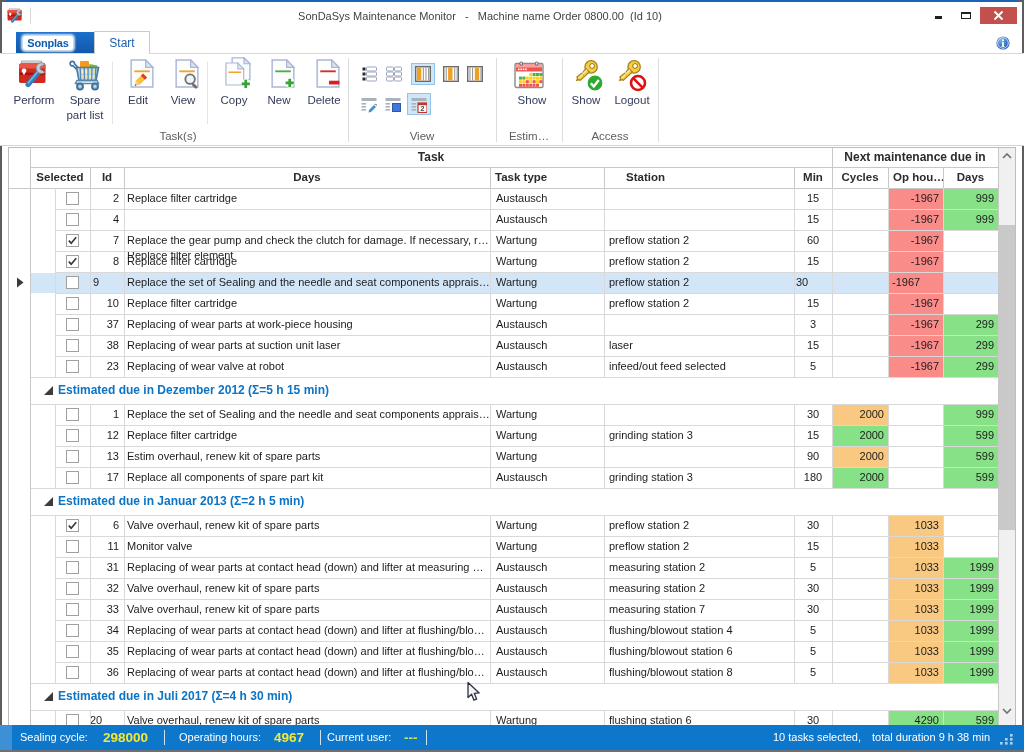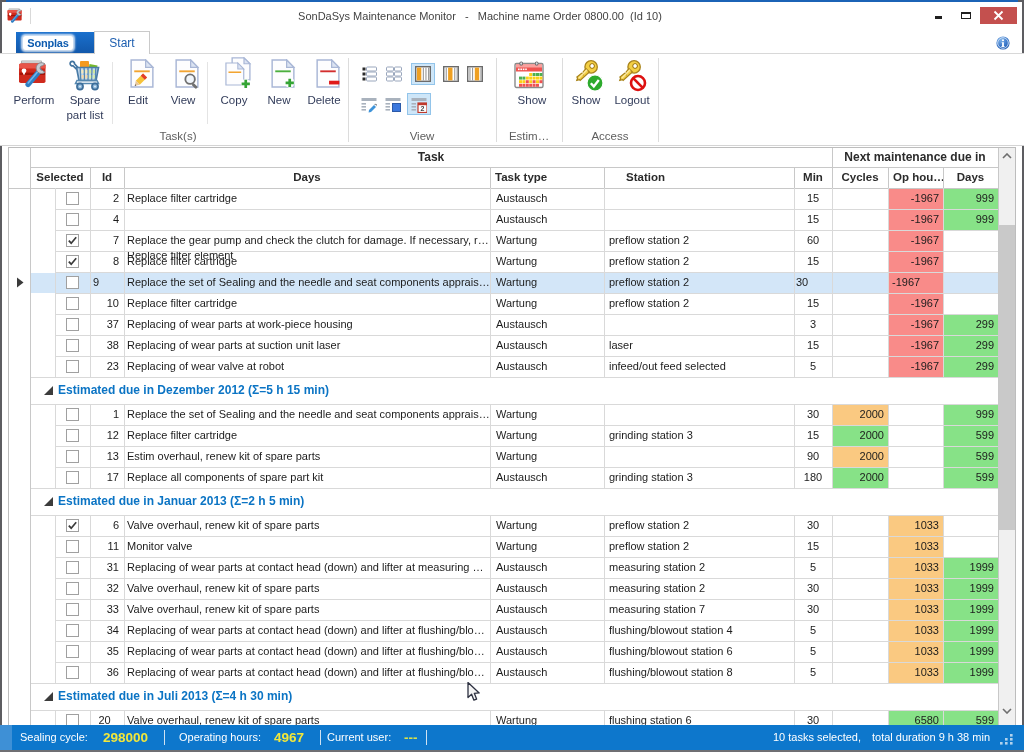--- a/index.html
+++ b/index.html
@@ -761,26 +761,26 @@
 <div class="abs" style="left:124px;top:662px;width:1px;height:21px;background:#d9d9d9;"></div>
 <div class="abs" style="left:490px;top:662px;width:1px;height:21px;background:#d9d9d9;"></div>
 <div class="abs" style="left:604px;top:662px;width:1px;height:21px;background:#d9d9d9;"></div>
 <div class="abs" style="left:794px;top:662px;width:1px;height:21px;background:#d9d9d9;"></div>
 <div class="abs" style="left:832px;top:662px;width:1px;height:21px;background:#d9d9d9;"></div>
 <div class="abs" style="left:888px;top:662px;width:1px;height:21px;background:#d9d9d9;"></div>
 <div class="abs" style="left:943px;top:662px;width:1px;height:21px;background:#d9d9d9;"></div>
 <div class="abs" style="left:889px;top:711px;width:54px;height:14px;background:#87E287;"></div>
 <div class="abs" style="left:944px;top:711px;width:54px;height:14px;background:#87E287;"></div>
 <div class="abs" style="left:66px;top:714px;width:13px;height:13px;background:#fff;border:1px solid #a0a0a0;"></div>
-<div class="cell" style="left:90px;top:710px;width:29px;height:15px;text-align:center;">20</div>
+<div class="cell" style="left:90px;top:710px;width:29px;height:15px;text-align:left;">20</div>
 <div class="cell" style="left:127px;top:710px;width:362px;height:15px;">Valve overhaul, renew kit of spare parts</div>
 <div class="cell" style="left:496px;top:710px;width:107px;height:15px;">Wartung</div>
 <div class="cell" style="left:609px;top:710px;width:184px;height:15px;">flushing station 6</div>
 <div class="cell" style="left:794px;top:710px;width:38px;height:15px;text-align:center;">30</div>
-<div class="cell" style="left:888px;top:710px;width:51px;height:15px;text-align:right;">6580</div>
+<div class="cell" style="left:888px;top:710px;width:51px;height:15px;text-align:right;">4290</div>
 <div class="cell" style="left:943px;top:710px;width:51px;height:15px;text-align:right;">599</div>
 <div class="abs" style="left:55px;top:710px;width:1px;height:15px;background:#d9d9d9;"></div>
 <div class="abs" style="left:90px;top:710px;width:1px;height:15px;background:#d9d9d9;"></div>
 <div class="abs" style="left:124px;top:710px;width:1px;height:15px;background:#d9d9d9;"></div>
 <div class="abs" style="left:490px;top:710px;width:1px;height:15px;background:#d9d9d9;"></div>
 <div class="abs" style="left:604px;top:710px;width:1px;height:15px;background:#d9d9d9;"></div>
 <div class="abs" style="left:794px;top:710px;width:1px;height:15px;background:#d9d9d9;"></div>
 <div class="abs" style="left:832px;top:710px;width:1px;height:15px;background:#d9d9d9;"></div>
 <div class="abs" style="left:888px;top:710px;width:1px;height:15px;background:#d9d9d9;"></div>
 <div class="abs" style="left:943px;top:710px;width:1px;height:15px;background:#d9d9d9;"></div>
@@ -792,21 +792,21 @@
 <div class="abs" style="left:30px;top:404px;width:968px;height:1px;background:#d9d9d9;"></div>
 <svg class="abs" style="left:44px;top:497px" width="9" height="9" viewBox="0 0 9 9">
     <path d="M9 0 V9 H0 z" fill="#3c3c3c"></path>
   </svg>
 <div class="abs" style="left:58px;top:488px;width:700px;height:27px;line-height:27px;font-size:12px;font-weight:bold;letter-spacing:0px;color:#0b74c4;white-space:nowrap;">Estimated due in Januar 2013 (Σ=2 h 5 min)</div>
 <div class="abs" style="left:30px;top:488px;width:968px;height:1px;background:#d9d9d9;"></div>
 <div class="abs" style="left:30px;top:515px;width:968px;height:1px;background:#d9d9d9;"></div>
 <svg class="abs" style="left:44px;top:692px" width="9" height="9" viewBox="0 0 9 9">
     <path d="M9 0 V9 H0 z" fill="#3c3c3c"></path>
   </svg>
-<div class="abs" style="left:58px;top:683px;width:700px;height:27px;line-height:27px;font-size:12px;font-weight:bold;letter-spacing:0px;color:#0b74c4;white-space:nowrap;">Estimated due in Juli 2013 (Σ=4 h 30 min)</div>
+<div class="abs" style="left:58px;top:683px;width:700px;height:27px;line-height:27px;font-size:12px;font-weight:bold;letter-spacing:0px;color:#0b74c4;white-space:nowrap;">Estimated due in Juli 2017 (Σ=4 h 30 min)</div>
 <div class="abs" style="left:30px;top:683px;width:968px;height:1px;background:#d9d9d9;"></div>
 <div class="abs" style="left:30px;top:710px;width:968px;height:1px;background:#d9d9d9;"></div>
 <div class="abs" style="left:30px;top:148px;width:1px;height:577px;background:#c8c8c8;"></div>
 <div class="abs" style="left:998px;top:148px;width:1px;height:577px;background:#c8c8c8;"></div>
 <div class="abs" style="left:999px;top:148px;width:16px;height:577px;background:#f0f0f0;"></div>
 <div class="abs" style="left:999px;top:225px;width:16px;height:305px;background:#c9c9c9;"></div>
 <svg class="abs" style="left:1002px;top:153px" width="10" height="6" viewBox="0 0 10 6">
     <path d="M1 5 L5 1 L9 5" stroke="#6e6e6e" stroke-width="1.6" fill="none"></path>
   </svg>
 <svg class="abs" style="left:1002px;top:708px" width="10" height="6" viewBox="0 0 10 6">

